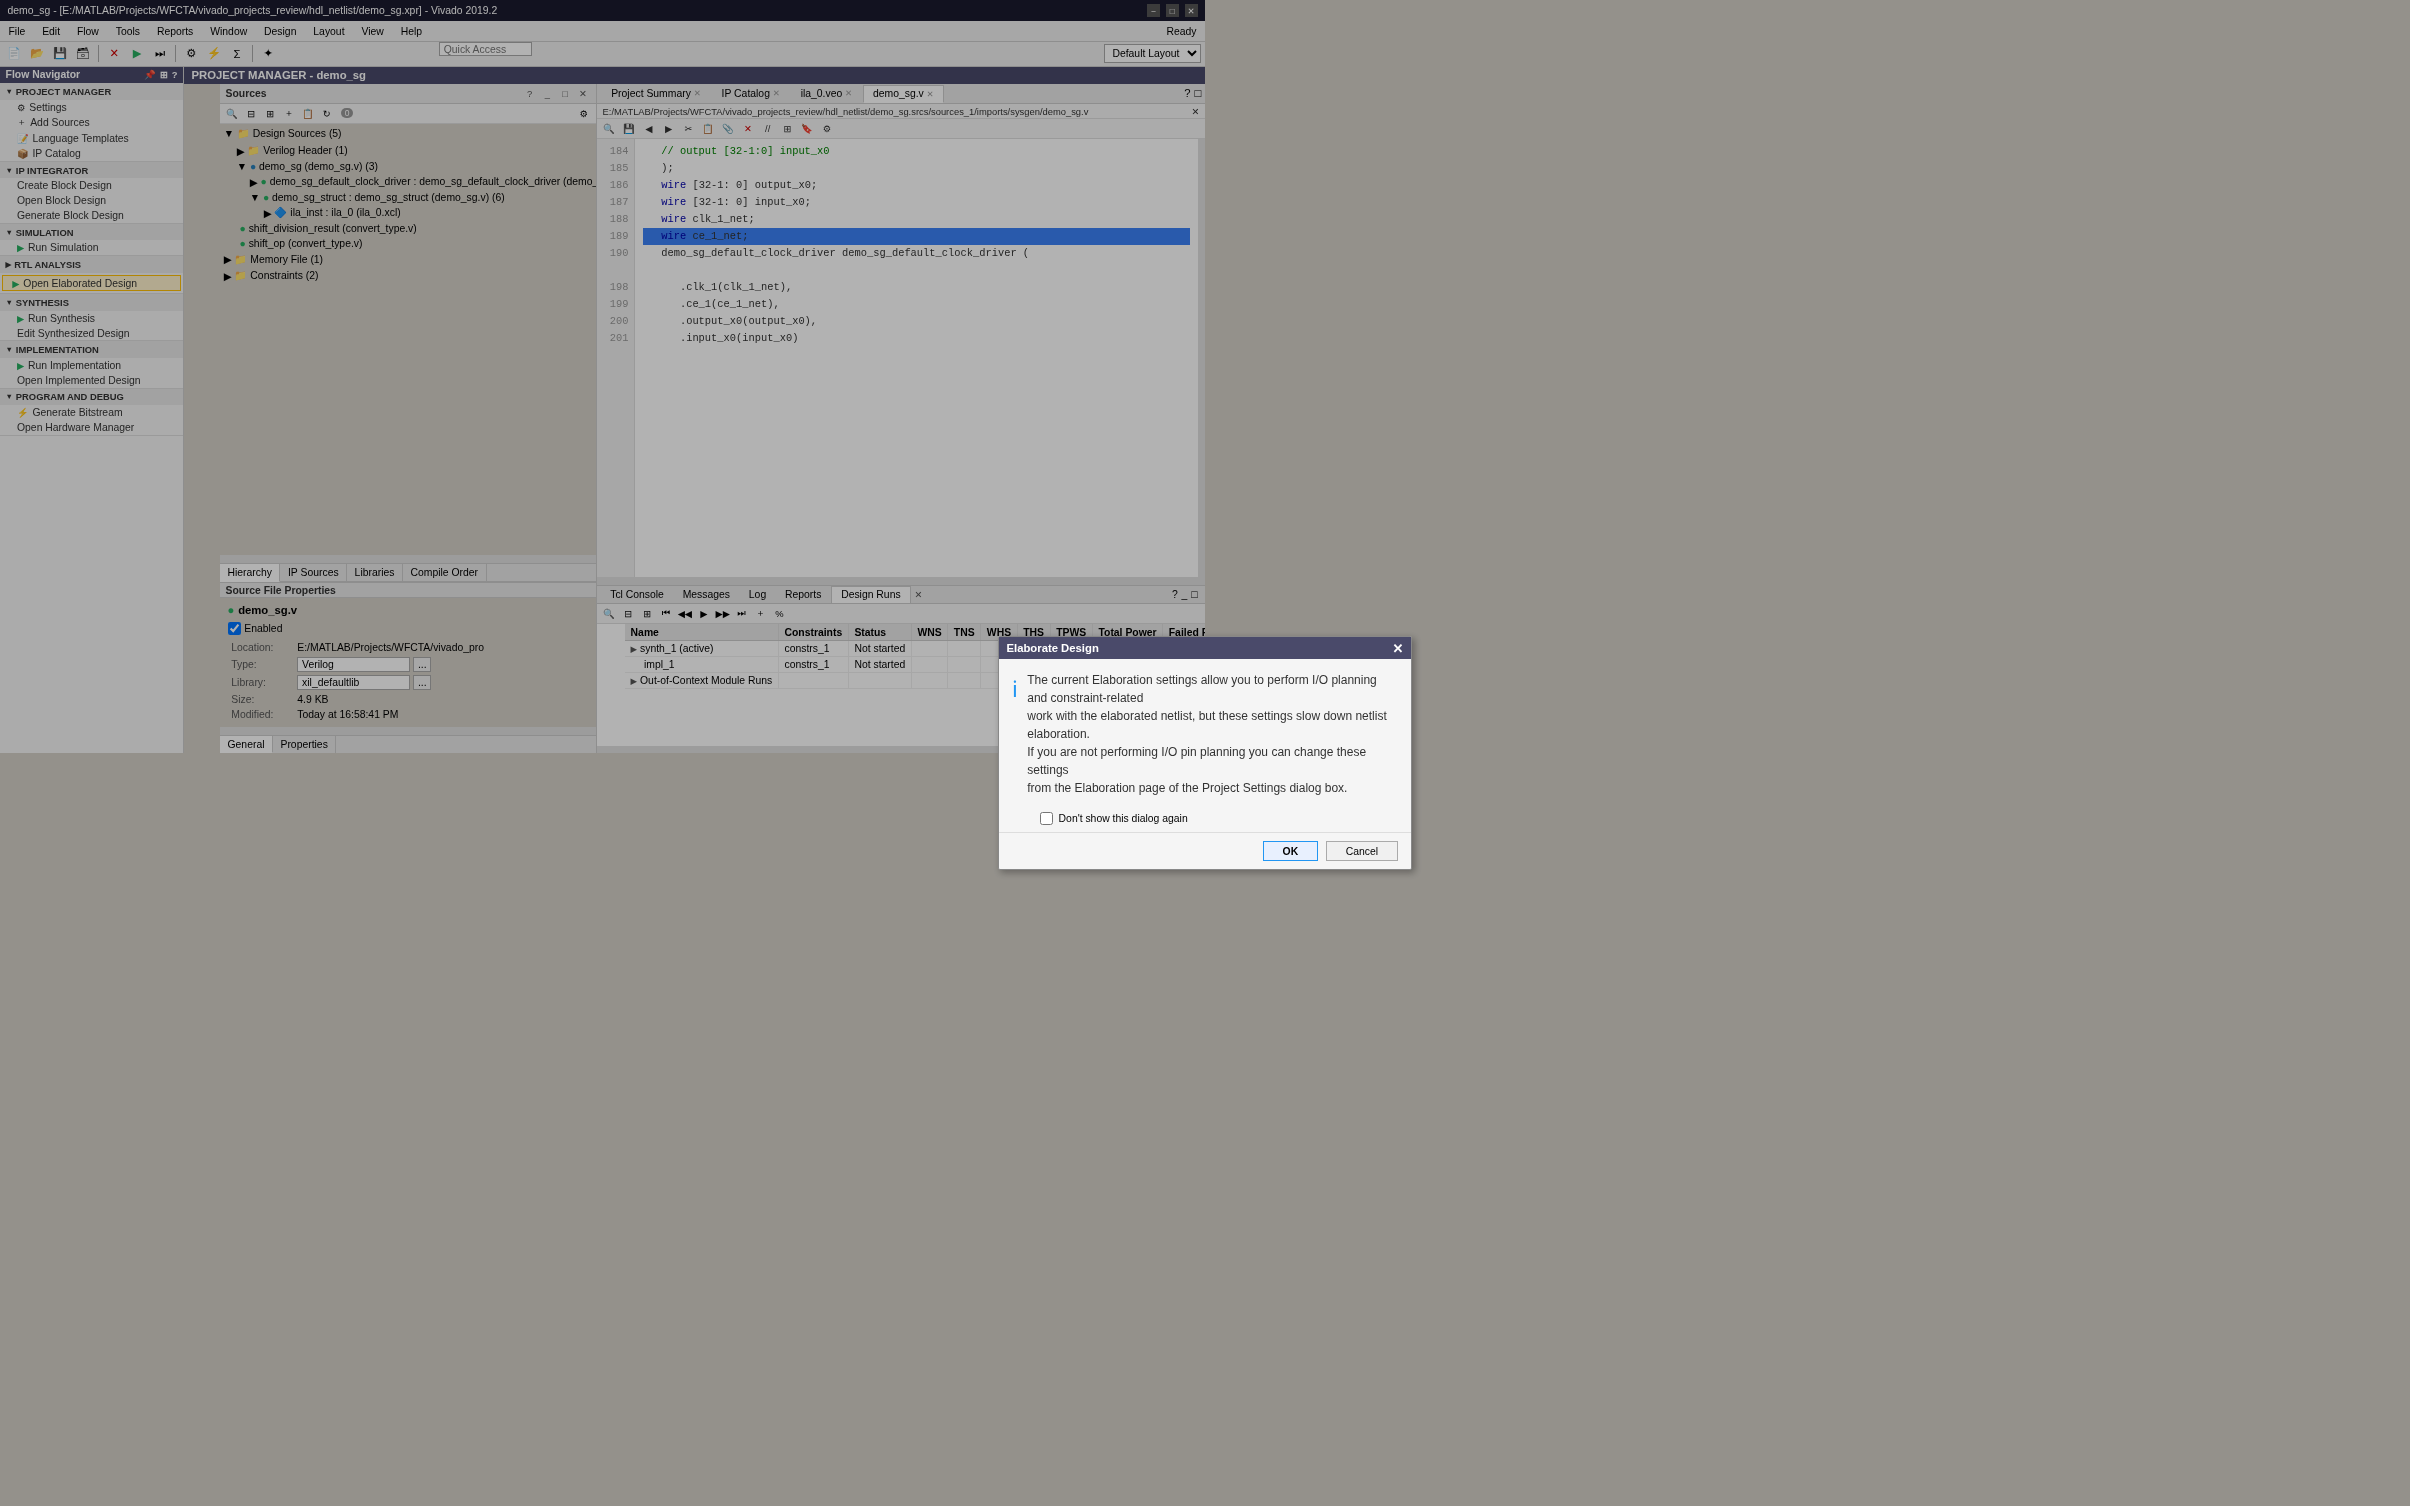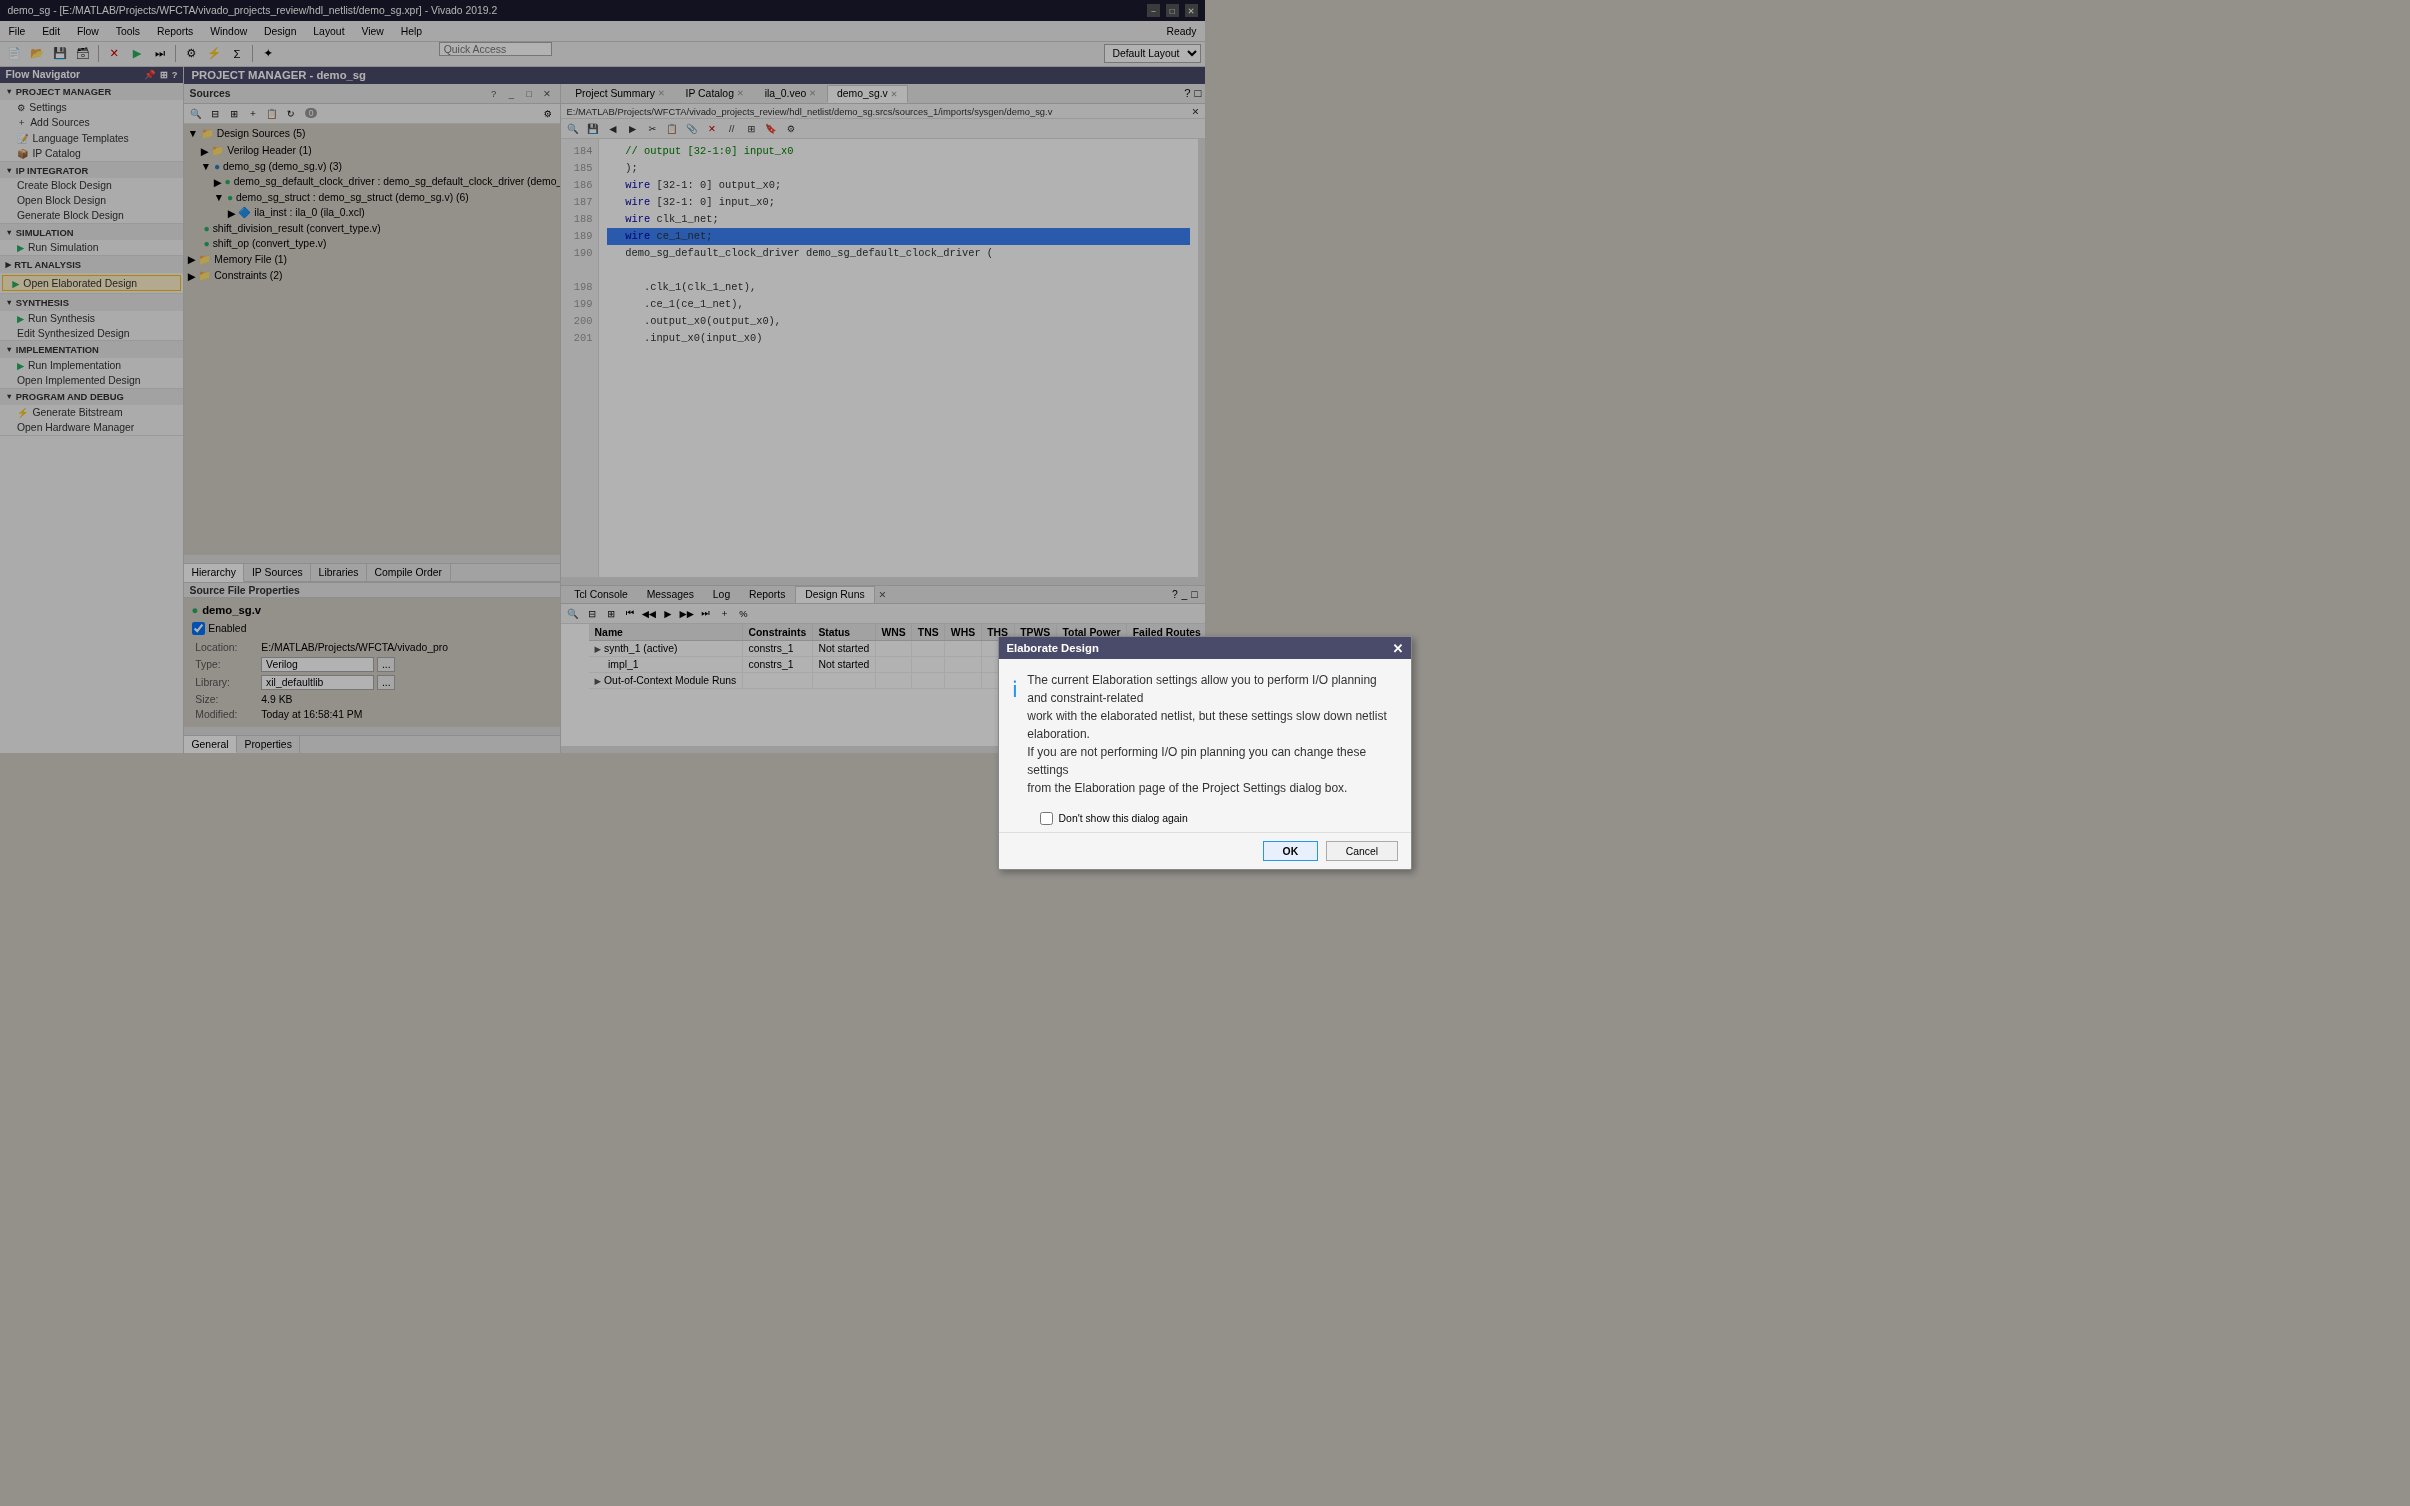--- a/index.html
+++ b/index.html
@@ -7,21 +7,21 @@
     
     
     .title-bar { background: #1a1a2e; color: #fff; height: 21px; display: flex; align-items: center; justify-content: space-between; padding: 0 7.5px; font-size: 10.4px; }
     .title-bar-left { display: flex; align-items: center; gap: 3.8px; }
     .title-bar-controls { display: flex; gap: 5.6px; }
     .title-bar-btn { width: 13px; height: 13px; border: none; cursor: pointer; font-size: 8.5px; display: flex; align-items: center; justify-content: center; background: #555; color: #fff; }
     
     
     .menu-bar { background: #f0f0f0; height: 21px; display: flex; align-items: center; border-bottom: 0.9px solid #ccc; padding: 0 1px; gap: 1.9px; }
     .menu-item { padding: 1.9px 7.5px; cursor: pointer; font-size: 10.4px; color: #000; }
-    .search-box { margin-left: 7.5px; border: 0.9px solid #aaa; padding: 0.9px 3.8px; font-size: 10.4px; width: 113px; background: #fff; margin-top: 36px; }
+    .search-box { margin-left: 7.5px; border: 0.9px solid #aaa; padding: 0.9px 3.8px; font-size: 10.4px; width: 93px; background: #fff; margin-top: 36px; }
     .ready-label { margin-left: auto; font-size: 10.4px; color: #000; padding-right: 7.5px; }
     
     
     .toolbar { background: #f0f0f0; height: 24.5px; display: flex; align-items: center; border-bottom: 0.9px solid #ccc; padding: 0 3.8px; gap: 1.9px; }
     .toolbar-btn { width: 21px; height: 19px; border: 0.9px solid transparent; background: transparent; cursor: pointer; display: flex; align-items: center; justify-content: center; font-size: 11.3px; }
     .toolbar-sep { width: 0.9px; height: 17px; background: #aaa; margin: 0 2.8px; }
     .layout-selector { border: 0.9px solid #aaa; background: #fff; font-size: 10.4px; padding: 0.9px 3.8px; height: 19px; }
     
     
     .main-layout { display: flex; height: calc(753px - 66px); }
@@ -40,21 +40,21 @@
     .nav-item .icon { font-size: 9.4px; }
     .nav-item .green-arrow { color: #27ae60; font-size: 9.4px; }
     
     
     .content-area { flex: 1; display: flex; flex-direction: column; overflow: hidden; }
     
     
     .pm-header { background: #4a4a6a; color: #fff; padding: 2.8px 7.5px; font-size: 11.3px; font-weight: bold; }
     
     
-    .panels-layout { flex: 1; display: flex; overflow: hidden; }
+    .panels-layout { flex: 1; display: flex; overflow: hidden; margin-left: 36px; }
     
     
     .sources-panel { width: 377px; min-width: 377px; border-right: 0.9px solid #ccc; display: flex; flex-direction: column; }
     .panel-header { background: #e8e8e8; padding: 1.9px 5.6px; display: flex; align-items: center; justify-content: space-between; border-bottom: 0.9px solid #ccc; }
     .panel-title { font-size: 10.4px; font-weight: bold; color: #333; }
     .panel-icons { display: flex; gap: 2.8px; align-items: center; }
     .panel-icon-btn { width: 15px; height: 15px; cursor: pointer; display: flex; align-items: center; justify-content: center; font-size: 9.4px; color: #555; }
     
     .panel-toolbar { background: #f5f5f5; padding: 1.9px 3.8px; display: flex; align-items: center; gap: 1.9px; border-bottom: 0.9px solid #ddd; }
     .pt-btn { width: 17px; height: 15px; border: 0.9px solid transparent; background: transparent; cursor: pointer; display: flex; align-items: center; justify-content: center; font-size: 9.4px; }

